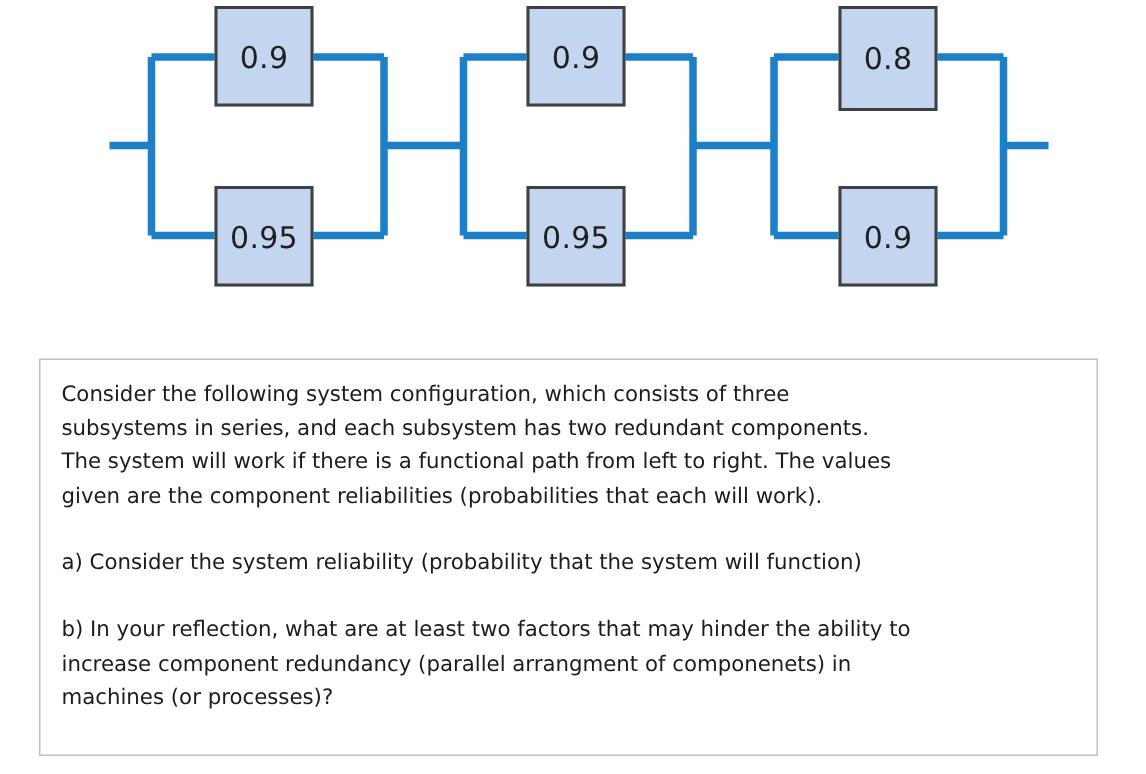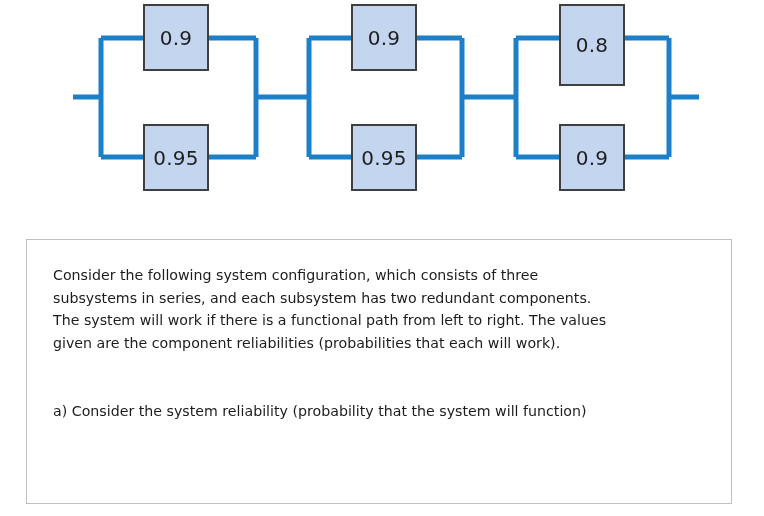--- a/index.html
+++ b/index.html
@@ -57,21 +57,21 @@
     box-sizing: border-box;
     border: 1px solid #bfbfbf;
     background: #ffffff;
     padding: 12px 14px 10px 14px;
   }
   .q-para {
     font-family: "DejaVu Sans", sans-serif;
     font-size: 14.2px;
     line-height: 22.6px;
     color: #1c1c1c;
-    margin: 12px;
+    margin: 0;
     white-space: pre-line;
   }
   .q-gap {
     height: 22px;
   }
 </style>
 </head>
 <body>
 
 <div id="diagram-area">
@@ -120,29 +120,32 @@
     <span class="comp-label">0.95</span>
   </div>
 
   <div class="comp-box" style="left:335px; top:4px; width:66px; height:67px;">
     <span class="comp-label">0.9</span>
   </div>
   <div class="comp-box" style="left:335px; top:124px; width:66px; height:67px;">
     <span class="comp-label">0.95</span>
   </div>
 
-  <div class="comp-box" style="left:543px; top:4px; width:66px; height:82px;">
+  <div class="comp-box" style="left:543px; top:4px; width:66px; height:70px;">
     <span class="comp-label">0.8</span>
   </div>
   <div class="comp-box" style="left:543px; top:124px; width:66px; height:67px;">
     <span class="comp-label">0.9</span>
   </div>
 </div>
 
 <div id="question-panel">
   <p class="q-para">Consider the following system configuration, which consists of three
 subsystems in series, and each subsystem has two redundant components.
 The system will work if there is a functional path from left to right.  The values
 given are the component reliabilities (probabilities that each will work).</p>
   <div class="q-gap"></div>
   <p class="q-para">a) Consider the system reliability (probability that the system will function)</p>
   <div class="q-gap"></div>
+  <p class="q-para">b)  In your reflection, what are at least two factors that may hinder the ability to
+increase component redundancy (parallel arrangment of componenets) in
+machines (or processes)?</p>
 </div>
 
 </body></html>

